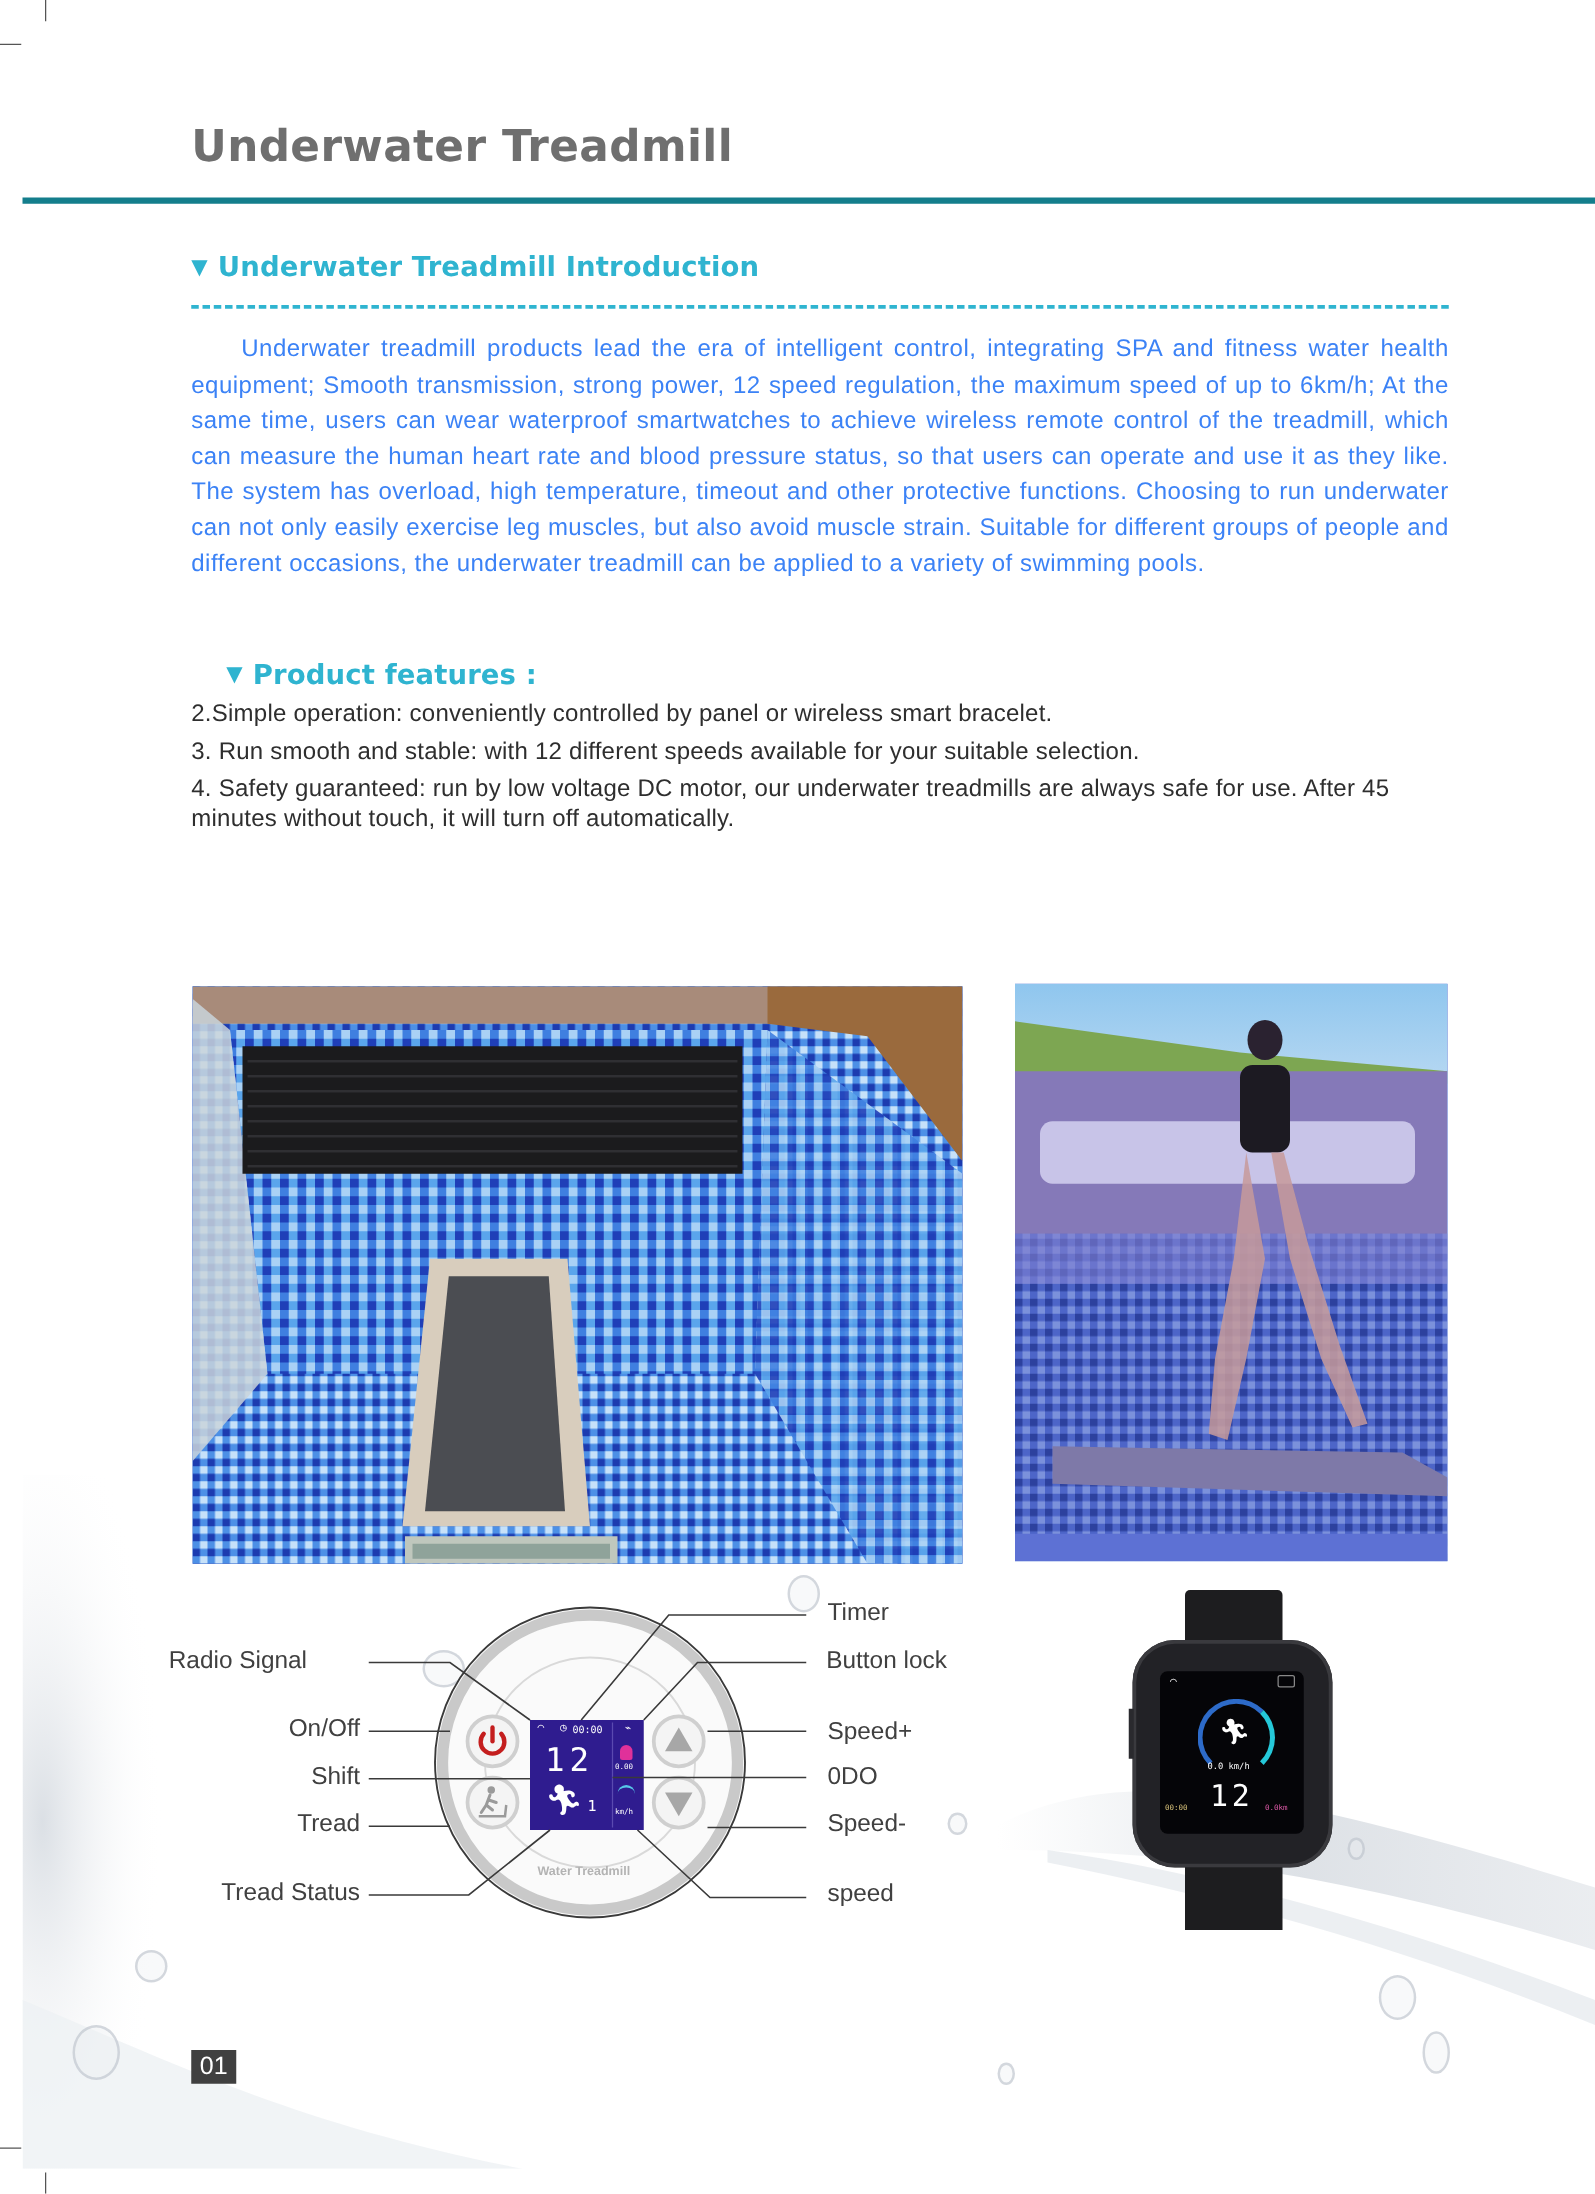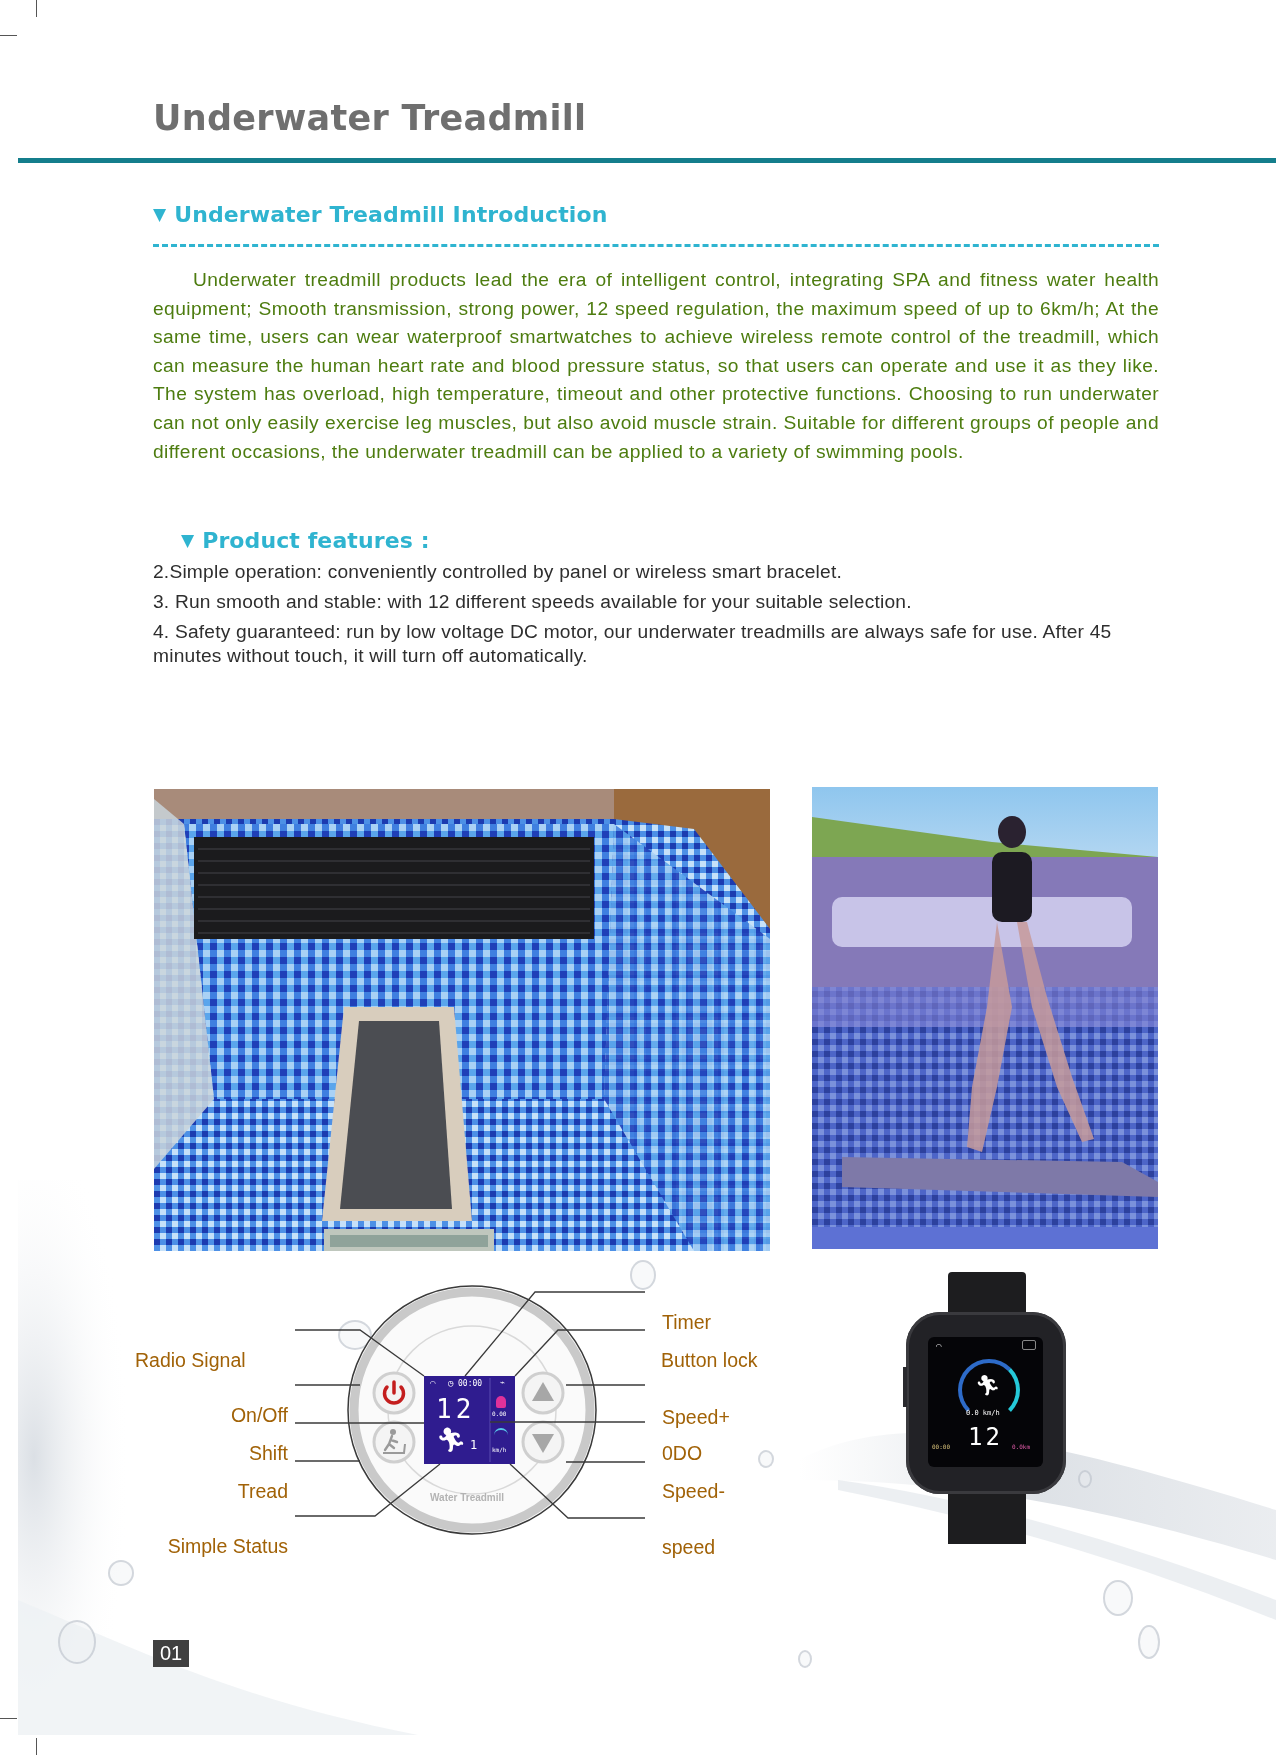--- a/index.html
+++ b/index.html
@@ -13,32 +13,32 @@
   .bubble { position:absolute; border:2px solid rgba(180,188,196,0.55); border-radius:50%; background:rgba(235,238,242,0.35); }
 
   #page-title { left:153px; top:98px; font-size:35px; font-weight:700; color:#6f6f6f; letter-spacing:0.3px; font-family:"DejaVu Sans", sans-serif; }
   #title-rule { left:18px; top:158px; width:1258px; height:5px; background:#147e8c; }
 
   .section-h { font-size:22px; font-weight:700; color:#2fb4d0; font-family:"DejaVu Sans", sans-serif; letter-spacing:0.1px; }
   .section-h .tri { font-size:17px; margin-right:8px; position:relative; top:-2px; }
   #intro-h { left:153px; top:202px; }
   #intro-dash { left:153px; top:244px; width:1006px; height:0; border-top:3px dashed #2fb4d0; }
 
-  #intro-para { left:153px; top:266px; width:1006px; font-size:19.2px; line-height:28.6px; text-align:justify; color:#4d7c0f; letter-spacing:0.4px; }
+  #intro-para { left:153px; top:266px; width:1006px; font-size:19.2px; line-height:28.6px; text-align:justify; color:#3b82f6; letter-spacing:0.4px; }
   #intro-para .indent { display:inline-block; width:40px; }
 
   #features-h { left:153px; top:528px;margin-left:28px; }
   #features-list { left:153px; top:560px; width:1010px; font-size:19.2px; line-height:24px; color:#2e2e2e; letter-spacing:0.2px; margin:0; padding:0; list-style:none; }
   #features-list li { margin-bottom:6px; }
 
   .photo { position:absolute; overflow:hidden; }
   #photo-left { left:154px; top:789px; width:616px; height:462px; background:#2d5fc9; }
   #photo-right { left:812px; top:787px; width:346px; height:462px; background:#4a6fd1; }
 
-  .diag-label { position:absolute; font-size:19.5px; color:#a16207; white-space:nowrap;margin-top:32px; }
+  .diag-label { position:absolute; font-size:19.5px; color:#404040; white-space:nowrap; }
   .diag-label.r { text-align:left; }
   .diag-label.l { text-align:right; width:140px; }
 
   #page-num { left:153px; top:1640px; width:36px; height:27px; background:#404040; color:#fff; font-size:20px; line-height:27px; text-align:center; }
 </style>
 </head>
 <body>
 
 <div class="crop-v" style="left:36px;top:0;height:17px;"></div>
 <div class="crop-h" style="left:0;top:35px;width:17px;"></div>
@@ -239,21 +239,21 @@
     <span class="abs" style="left:70px;top:52px;width:14px;height:12px;border-top:2px solid #57c8e8;border-radius:8px 8px 0 0;"></span>
     <span class="abs" style="left:68px;top:70px;font-size:6px;">km/h</span>
   </div>
 
   <div class="abs" style="left:280px;top:222px;width:86px;font-size:10px;color:#b3b3b3;font-weight:700;">Water Treadmill</div>
 
   <div class="diag-label l" style="left:-15px;top:47px;width:140px;text-align:left;padding-left:0;">Radio Signal</div>
   <div class="diag-label l" style="left:-2px;top:102px;">On/Off</div>
   <div class="diag-label l" style="left:-2px;top:140px;">Shift</div>
   <div class="diag-label l" style="left:-2px;top:178px;">Tread</div>
-  <div class="diag-label l" style="left:-2px;top:233px;">Simple Status</div>
+  <div class="diag-label l" style="left:-2px;top:233px;">Tread Status</div>
 
   <div class="diag-label r" style="left:512px;top:9px;">Timer</div>
   <div class="diag-label r" style="left:511px;top:47px;">Button lock</div>
   <div class="diag-label r" style="left:512px;top:104px;">Speed+</div>
   <div class="diag-label r" style="left:512px;top:140px;">0DO</div>
   <div class="diag-label r" style="left:512px;top:178px;">Speed-</div>
   <div class="diag-label r" style="left:512px;top:234px;">speed</div>
 </div>
 
 <div class="abs" style="left:903px;top:1272px;width:165px;height:272px;">

